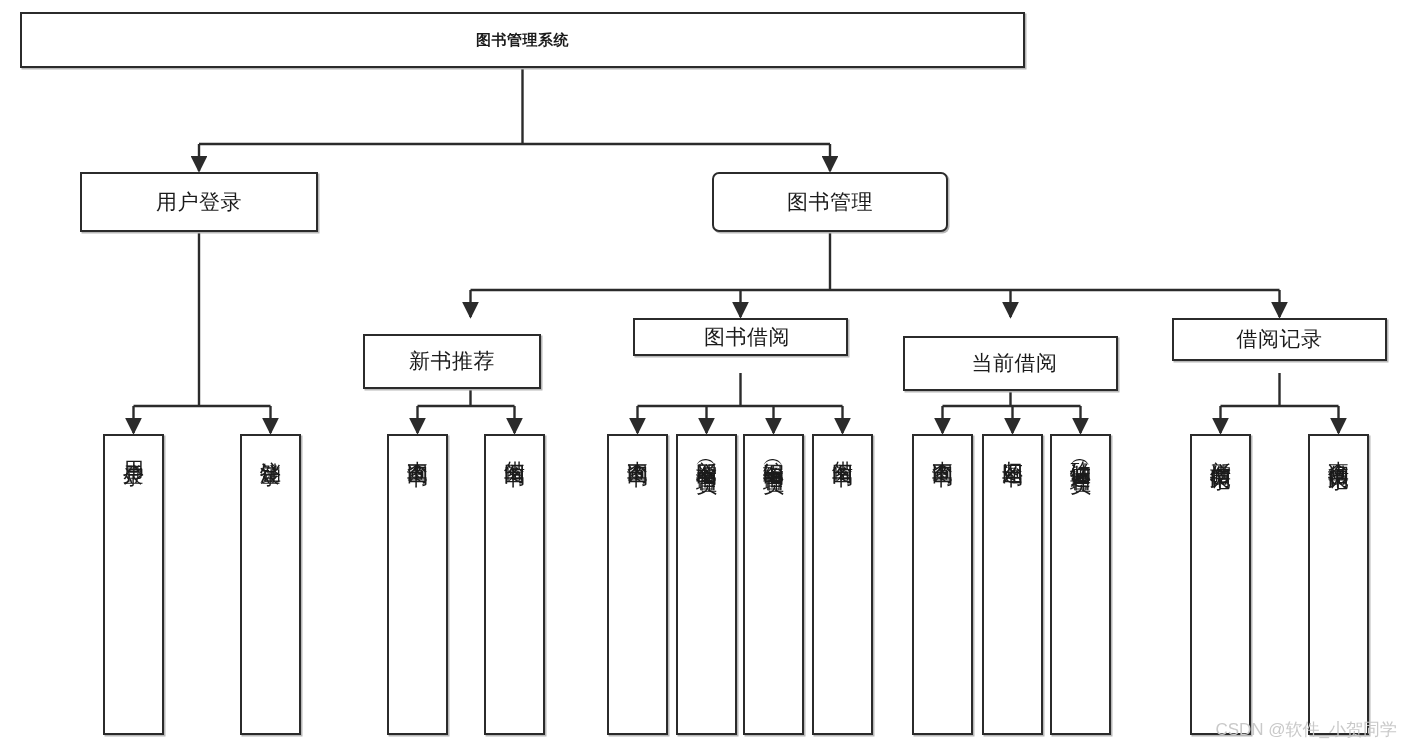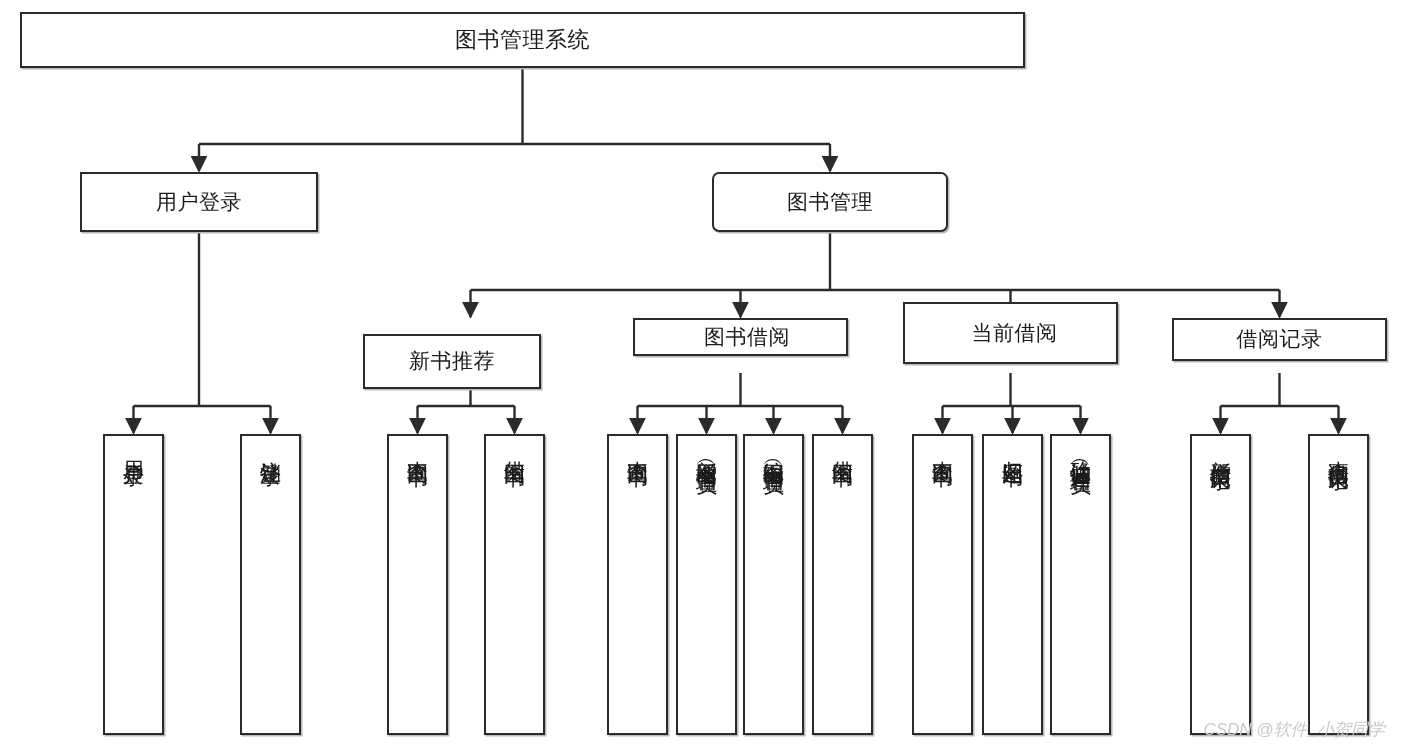--- a/index.html
+++ b/index.html
@@ -52,31 +52,30 @@
     padding-top: 8px;
   }
   .node.vertical .node-label {
     writing-mode: vertical-rl;
     text-orientation: upright;
     font-size: 21px;
     letter-spacing: 2px;
     line-height: 1.05;
     margin: 0 auto;
   }
-  .node.root .node-label { font-size: 22px; }
+  .node.root .node-label { font-size: 15px; font-weight: bold; }
   .watermark {
     position: absolute;
-    right: 20px;
+    right: 8px;
     bottom: 6px;
     font-size: 17px;
     color: #c9c9c9;
     font-family: "Liberation Sans", "DejaVu Sans", sans-serif;
     white-space: nowrap;
     user-select: none;
-    font-style: italic;
   }
 </style>
 </head>
 <body>
 
 <div id="canvas">
   <svg class="edges" viewBox="0 0 1405 747">
     <defs>
       <marker id="arrow" viewBox="0 0 10 10" refX="9" refY="5" markerWidth="7" markerHeight="7" orient="auto-start-reverse">
         <path d="M 0 0 L 10 5 L 0 10 z" fill="#2b2b2b"></path>
@@ -121,21 +120,21 @@
       </div>
       <div class="node horizontal" style="left: 712px; top: 172px; width: 236px; height: 60px; border-radius: 7px;">
         <span class="node-label">图书管理</span>
       </div>
       <div class="node horizontal" style="left: 363px; top: 334px; width: 178px; height: 55px;">
         <span class="node-label">新书推荐</span>
       </div>
       <div class="node horizontal" style="left: 633px; top: 318px; width: 215px; height: 38px; padding-left: 13px;">
         <span class="node-label">图书借阅</span>
       </div>
-      <div class="node horizontal" style="left: 903px; top: 302px; width: 215px; height: 62px; padding-left: 8px;">
+      <div class="node horizontal" style="left: 903px; top: 336px; width: 215px; height: 55px; padding-left: 8px;">
         <span class="node-label">当前借阅</span>
       </div>
       <div class="node horizontal" style="left: 1172px; top: 318px; width: 215px; height: 43px;">
         <span class="node-label">借阅记录</span>
       </div>
       <div class="node vertical" style="left: 103px; top: 434px; width: 61px; height: 301px;">
         <span class="node-label">用户登录</span>
       </div>
       <div class="node vertical" style="left: 240px; top: 434px; width: 61px; height: 301px;">
         <span class="node-label">注销登录</span>

